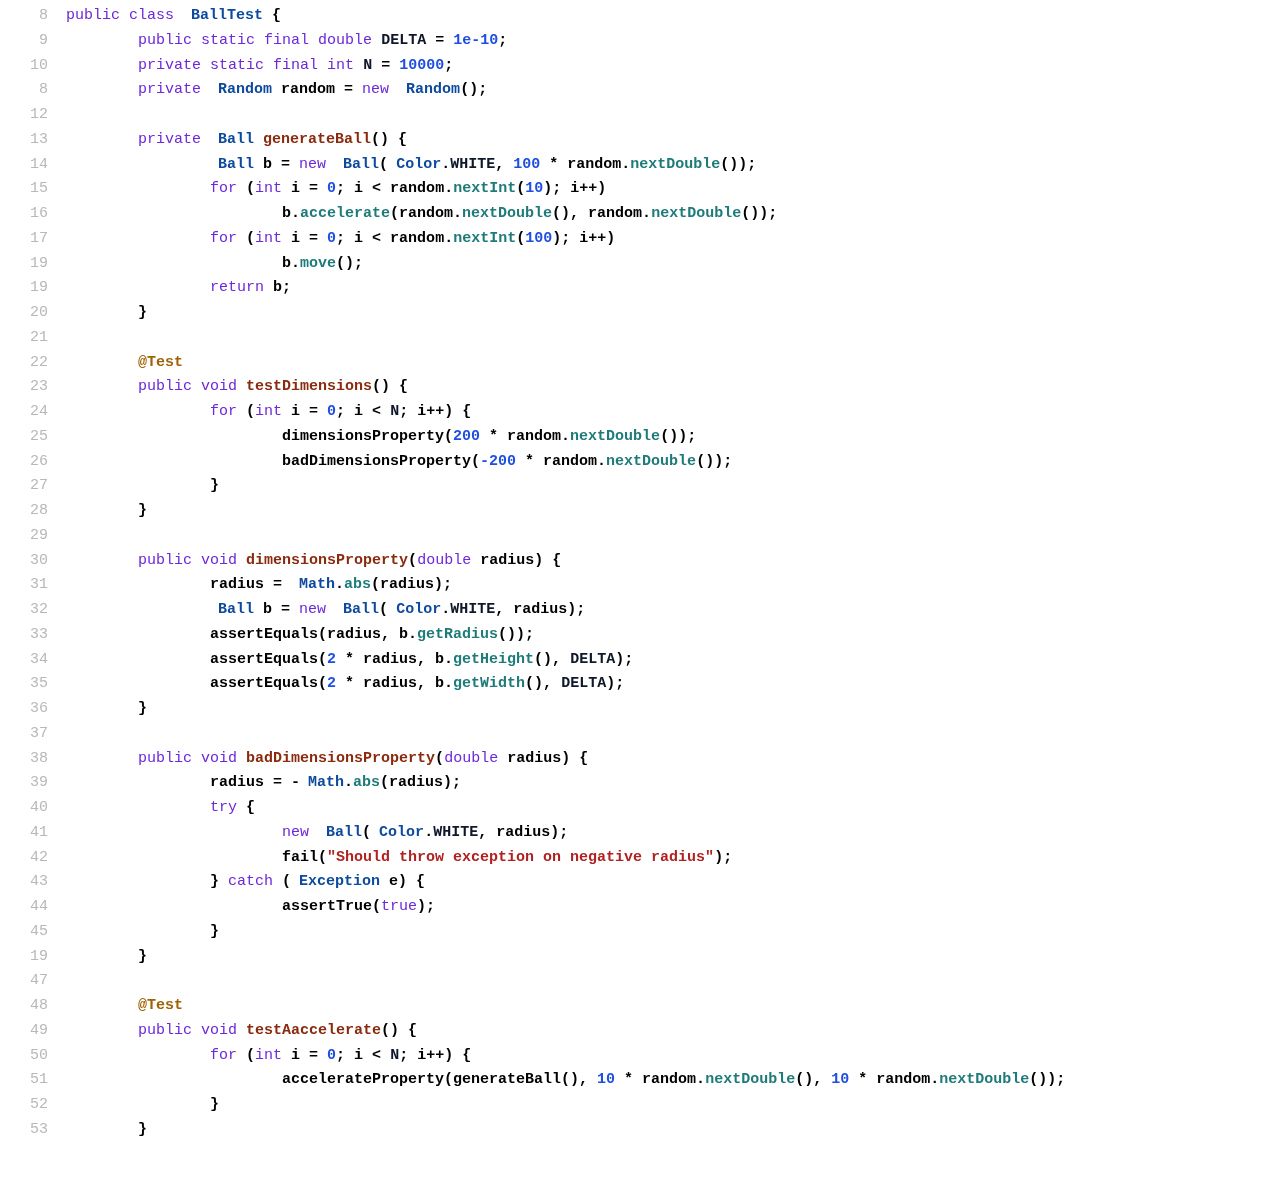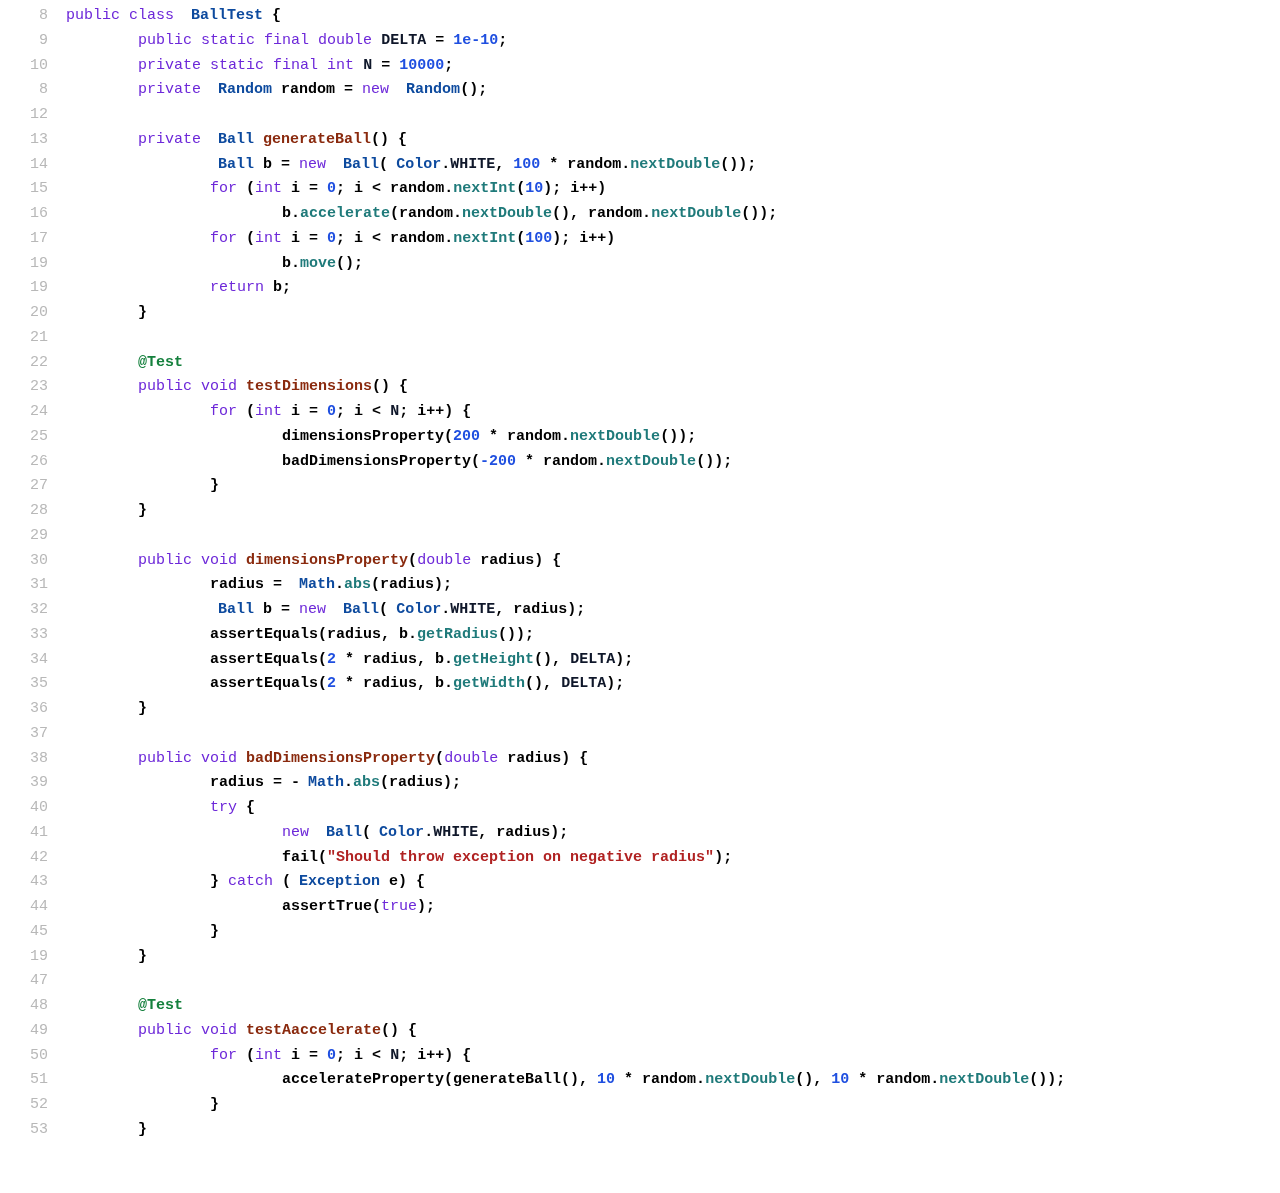--- a/index.html
+++ b/index.html
@@ -34,21 +34,21 @@
   .code .cl { display:block; }
 
   
   .kw   { color: #6d28d9; font-weight: normal; }   
   .type { color: #0d4a9e; font-weight: bold; margin-left: 8px; }   
   .fld  { color: #0f172a; font-weight: bold; }   
   .mth  { color: #8a2a0e; font-weight: bold; }   
   .call { color: #1f7a7a; font-weight: bold; text-align: right; }   
   .num  { color: #1f4fe0; font-weight: bold; }   
   .str  { color: #b02222; font-weight: bold; }   
-  .ann  { color: #15803d; font-weight: bold; }   
+  .ann  { color: #a16207; font-weight: bold; }   
   .txt  { color: #000000; font-weight: bold; }   
 </style>
 </head>
 <body>
 
 <div class="editor">
   <div class="gutter">
       <span class="ln">8</span>
       <span class="ln">9</span>
       <span class="ln">10</span>

